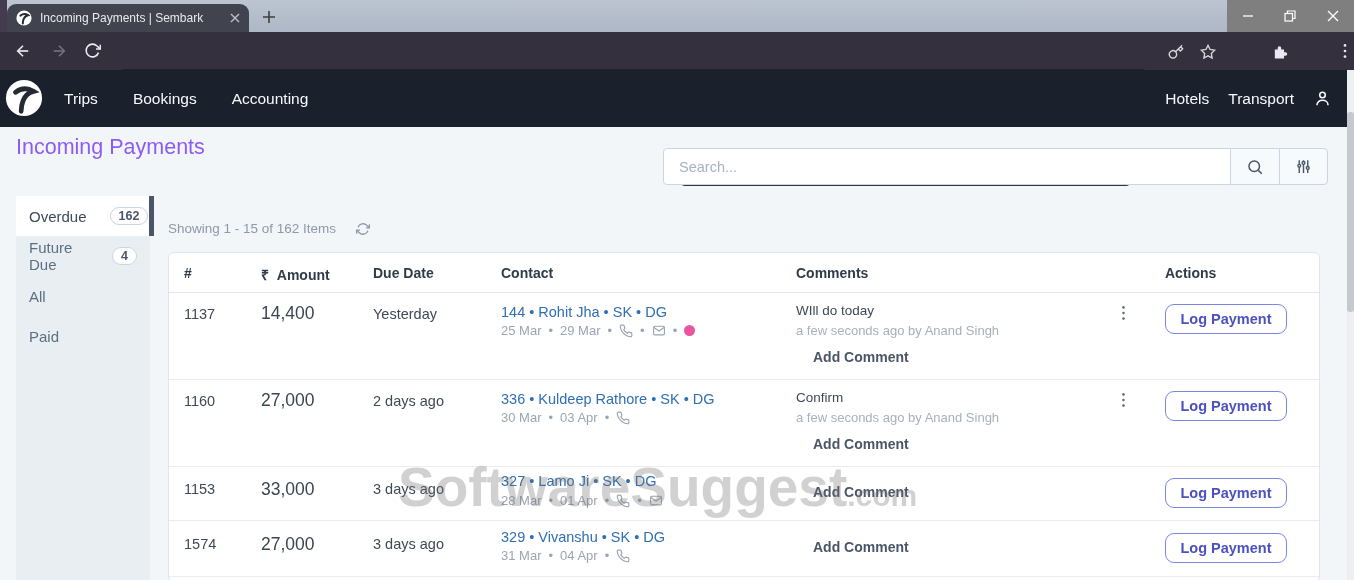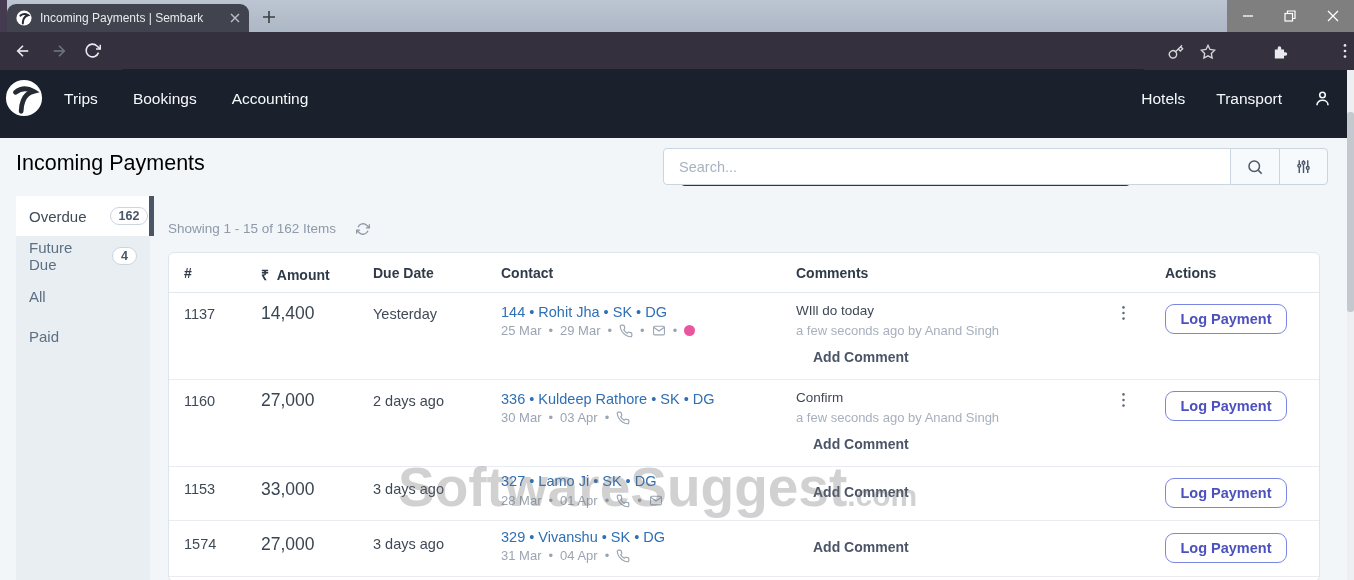--- a/index.html
+++ b/index.html
@@ -26,33 +26,33 @@
             border-radius:14px; display:flex; align-items:center; padding:0 13px; gap:9px; }
   .url-text { font-size:13px; white-space:nowrap; overflow:hidden; }
   .url-host { color:#e8eaed; font-weight:bold; }
   .url-path { color:#9aa0a6; }
   .gram-circle { position:absolute; left:1237px; top:41px; width:20px; height:20px; border-radius:50%;
                  background:#15c39a; display:flex; align-items:center; justify-content:center; }
   .avatar { position:absolute; left:1300px; top:40px; width:22px; height:22px; border-radius:50%;
             background:radial-gradient(circle at 35% 30%, #8fb4d8 0 30%, #4a5f72 60%, #2c3a47); }
 
   
-  .appnav { position:absolute; left:0; top:70px; width:1354px; height:68px; background:#1a202c; }
+  .appnav { position:absolute; left:0; top:70px; width:1354px; height:57px; background:#1a202c; }
   .logo { position:absolute; left:5px; top:9px; }
   .nav-menu { position:absolute; left:64px; top:0; height:57px; display:flex; align-items:center; gap:35px; }
   .nav-link { color:#f7fafc; font-size:15.5px; font-weight:500; cursor:pointer; }
   .nav-search { position:absolute; left:681px; top:82px; width:449px; height:34px; background:#2d3748;
                 border-radius:4px; display:flex; align-items:center; padding:0 11px; gap:9px; }
   .nav-search input { background:transparent; border:none; outline:none; color:#cbd5e0;
                       font-size:14.5px; width:100%; font-family:inherit; }
   .nav-search input::placeholder { color:#8c99ab; }
-  .nav-right { position:absolute; right:22px; top:0; height:57px; display:flex; align-items:center; gap:31px; }
+  .nav-right { position:absolute; right:22px; top:0; height:57px; display:flex; align-items:center; gap:19px; }
 
   
-  .page-title { position:absolute; left:16px; top:151px; font-size:21.5px; color:#000000; font-weight:500; }
+  .page-title { position:absolute; left:16px; top:135px; font-size:21.5px; color:#8b5cf6; font-weight:500; }
   .page-search { position:absolute; left:663px; top:148px; width:665px; height:37px; display:flex; }
   .page-search input { flex:1; border:1px solid #cbd5e0; border-radius:4px 0 0 4px; background:#fff;
                        padding:3px 15px; font-size:14.5px; color:#4a5568; outline:none; font-family:inherit; }
   .page-search input::placeholder { color:#a8b2c1; }
   .sq-btn { width:49px; border:1px solid #cbd5e0; border-left:none; background:#f7fafc;
             display:flex; align-items:center; justify-content:center; cursor:pointer; }
   .sq-btn.last { border-radius:0 4px 4px 0; border-left:1px solid #cbd5e0; margin-left:-1px; }
 
   
   .sidebar { position:absolute; left:16px; top:196px; width:134px; height:384px; background:#e9eef3; }

